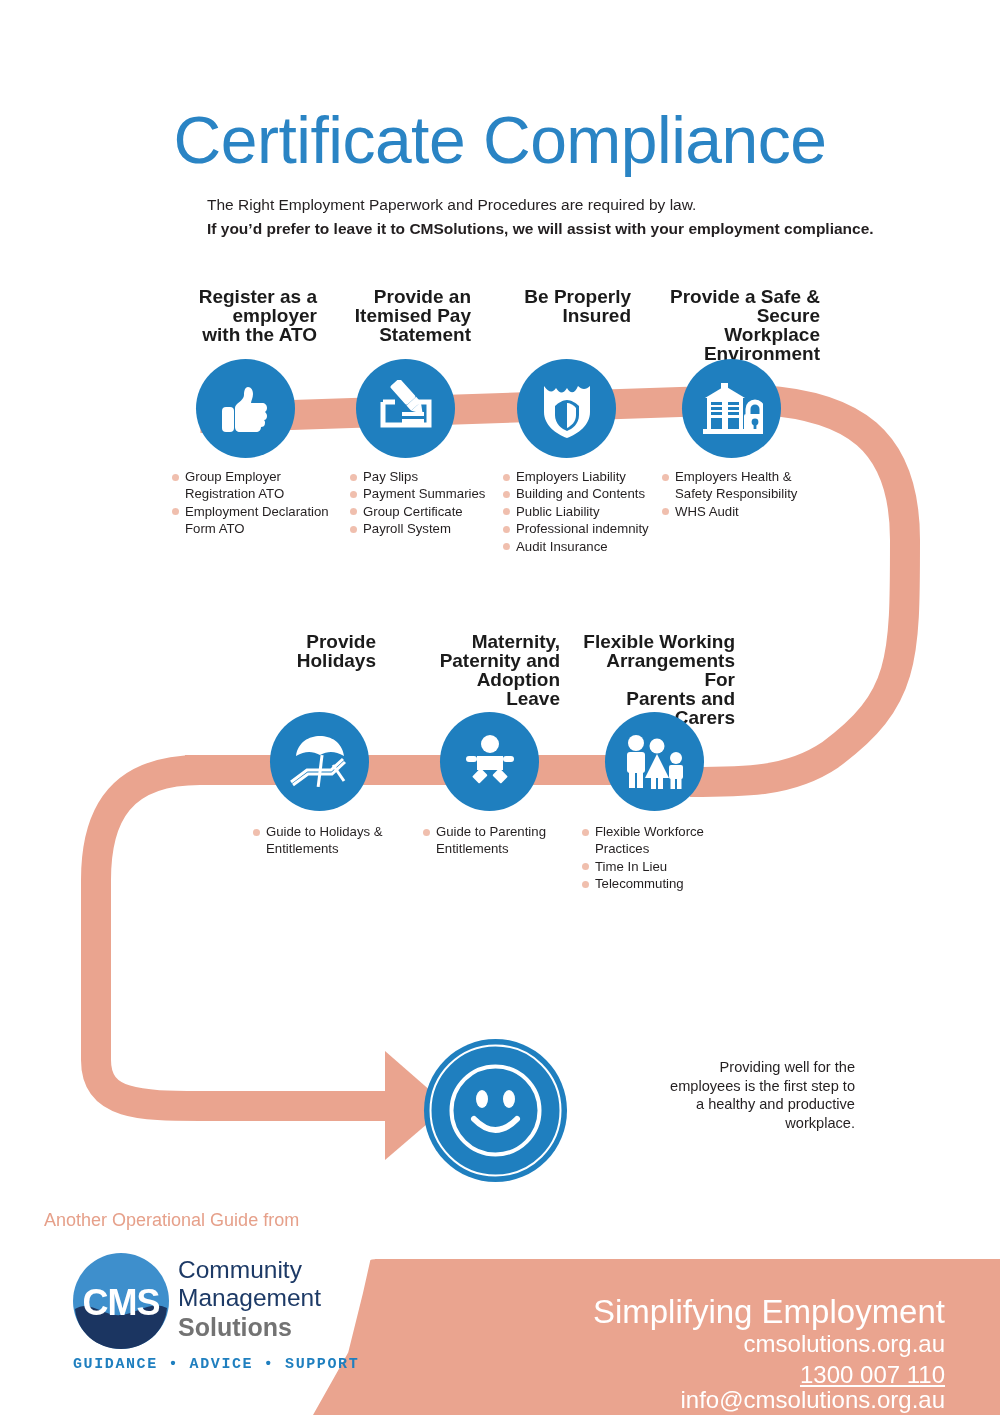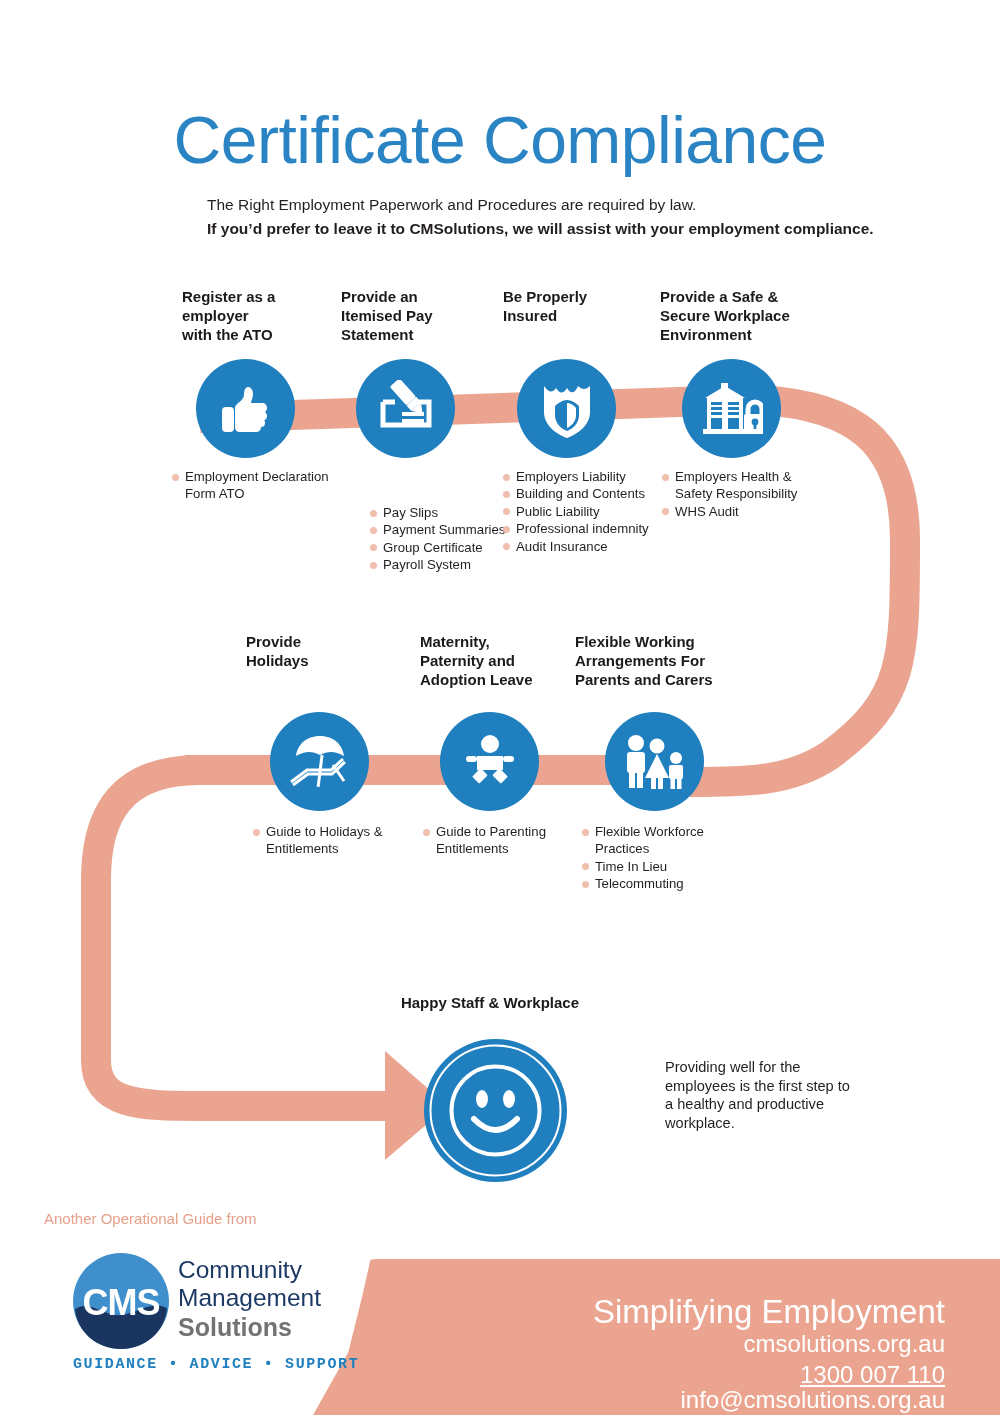--- a/index.html
+++ b/index.html
@@ -31,22 +31,22 @@
   }
   .sub2{
     position:absolute;left:207px;top:218px;
     font-size:15.5px;line-height:22px;font-weight:700;color:#231f20;
   }
 
   
   .step{position:absolute;}
   .step-title{
     position:absolute;
-    font-size:15px;line-height:19px;font-weight:700;
-    color:#1b1b1b;text-align:left;
+    font-size:19px;line-height:19px;font-weight:700;
+    color:#1b1b1b;text-align:right;
     white-space:pre-line;
   }
   .circle{
     position:absolute;
     border-radius:50%;
     background:#1f7fbf;
     display:flex;align-items:center;justify-content:center;
   }
   .circle svg{display:block;}
   .bullets{
@@ -68,27 +68,27 @@
   .happy-title{
     position:absolute;left:310px;top:994px;width:360px;
     text-align:center;font-size:15px;font-weight:700;color:#1b1b1b;
   }
   .happy-circle{
     position:absolute;left:424px;top:1039px;width:143px;height:143px;
     border-radius:50%;background:#1f7fbf;
   }
   .happy-note{
     position:absolute;left:665px;top:1058px;width:190px;
-    font-size:14.6px;line-height:18.6px;color:#231f20;
+    font-size:14.6px;line-height:18.6px;color:#231f20;text-align:right;
   }
 
   
   .another{
     position:absolute;left:44px;top:1210px;
-    font-size:15px;color:#e6a08a;font-weight:400;
+    font-size:18px;color:#e6a08a;font-weight:400;
   }
   .footer-band{
     position:absolute;left:375px;top:1259px;width:625px;height:156px;
     background:#eaa48f;
   }
   .footer-band::before{
     content:"";
     position:absolute;left:-62px;top:0;width:64px;height:156px;
     background:#eaa48f;
     border-top-left-radius:100% 100%;
@@ -156,20 +156,21 @@
     <div class="circle" style="left:196px;top:359px;width:99px;height:99px;">
       <span>
         <svg width="56" height="56" viewBox="0 0 56 56">
           <path fill="#ffffff" d="M30 6c3 0 5 3 5 7 0 4-2 7-2 9h11c3 0 5 2 5 5 0 2-1 3-2 4 1 1 2 2 2 4 0 2-1 4-3 4 1 1 1 2 1 3 0 3-2 4-4 4 0 3-2 5-5 5H22c-3 0-5-2-5-5V27c0-5 9-7 9-13 0-4 1-8 4-8z"></path>
           <rect fill="#ffffff" x="4" y="26" width="12" height="25" rx="4"></rect>
         </svg>
       </span>
     </div>
     <div class="bullets" style="left:172px;top:468px;width:165px;">
       <ul>
+        <li>Group Employer Registration ATO</li>
         <li>Employment Declaration Form ATO</li>
       </ul>
     </div>
   </div>
 
   <div class="step">
     <div class="step-title" style="left:341px;top:287px;width:130px;">Provide an
 Itemised Pay
 Statement</div>
     <div class="circle" style="left:356px;top:359px;width:99px;height:99px;">
@@ -179,21 +180,21 @@
           <rect fill="#ffffff" x="25" y="32" width="22" height="4"></rect>
           <rect fill="#ffffff" x="25" y="39" width="22" height="4"></rect>
           <g transform="rotate(-42 34 20)">
             <rect fill="#ffffff" x="27" y="-4" width="13" height="25" rx="2"></rect>
             <rect fill="#ffffff" x="27" y="21" width="13" height="7"></rect>
             <polygon fill="#ffffff" points="27,28 40,28 33.5,38"></polygon>
           </g>
         </svg>
       </span>
     </div>
-    <div class="bullets" style="left:370px;top:468px;width:150px;margin-top:36px;">
+    <div class="bullets" style="left:350px;top:468px;width:150px;">
       <ul>
         <li>Pay Slips</li>
         <li>Payment Summaries</li>
         <li>Group Certificate</li>
         <li>Payroll System</li>
       </ul>
     </div>
   </div>
 
   <div class="step">
@@ -330,21 +331,20 @@
     </div>
     <div class="bullets" style="left:582px;top:823px;width:150px;">
       <ul>
         <li>Flexible Workforce Practices</li>
         <li>Time In Lieu</li>
         <li>Telecommuting</li>
       </ul>
     </div>
   </div>
 
-  <div class="happy-title">Happy Staff &amp; Workplace</div>
   <div class="happy-circle">
     <span>
       <svg width="143" height="143" viewBox="0 0 143 143">
         <circle cx="71.5" cy="71.5" r="65" fill="none" stroke="#ffffff" stroke-width="2"></circle>
         <circle cx="71.5" cy="71.5" r="44" fill="none" stroke="#ffffff" stroke-width="4"></circle>
         <ellipse cx="58" cy="60" rx="6" ry="9" fill="#ffffff"></ellipse>
         <ellipse cx="85" cy="60" rx="6" ry="9" fill="#ffffff"></ellipse>
         <path d="M50 80 Q71.5 102 93 80" fill="none" stroke="#ffffff" stroke-width="6" stroke-linecap="round"></path>
       </svg>
     </span>

